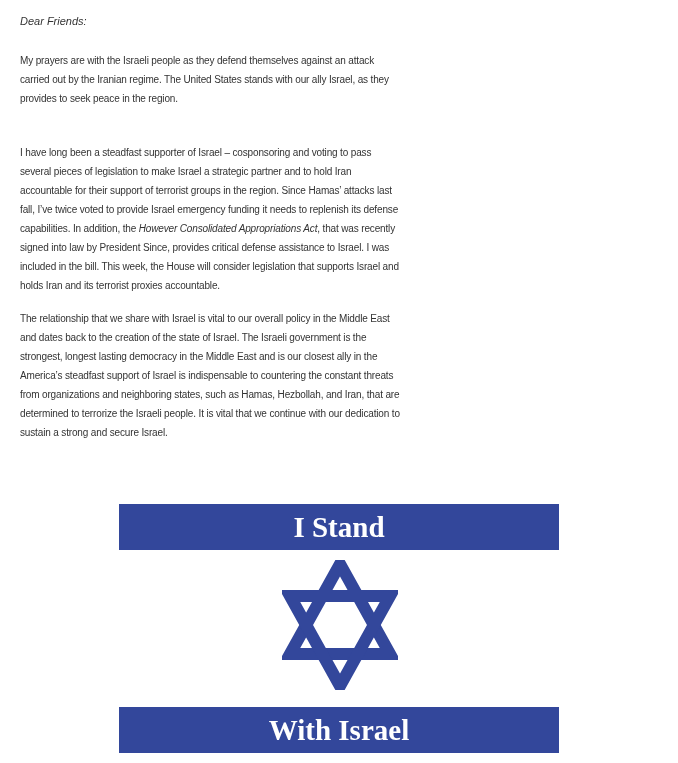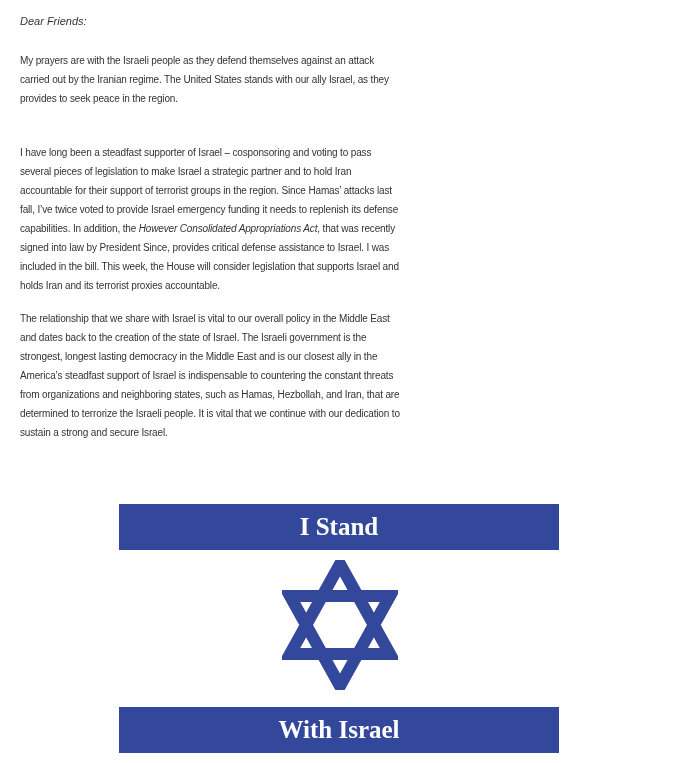--- a/index.html
+++ b/index.html
@@ -8,21 +8,21 @@
   .doc { position:absolute; left:20px; top:0; width:645px; }
   .salutation { position:absolute; top:12px; left:0; font-size:11px; font-style:italic; line-height:19px; white-space:nowrap; }
   .para { position:absolute; left:0; font-size:10px; line-height:19px; letter-spacing:-0.15px; }
   .para .ln { display:block; white-space:nowrap; }
   .p1 { top:51px; }
   .p2 { top:123px;margin-top:20px; }
   .p3 { top:309px; }
   .flag { position:absolute; left:119px; top:504px; width:440px; height:240px; }
   .band { position:absolute; left:0; width:440px; height:46px; background:#33479b; color:#ffffff;
           display:flex; align-items:center; justify-content:center;
-          font-family:"Liberation Serif", serif; font-weight:bold; font-size:25px; }
+          font-family:"Liberation Serif", serif; font-weight:bold; font-size:29px; }
   .band.top { top:0; }
   .band.bottom { top:203px; }
   .star { position:absolute; left:163px; top:56px; width:116px; height:130px; }
 </style>
 </head>
 <body>
 
 <div class="doc">
   <div class="salutation">Dear Friends:</div>
 

